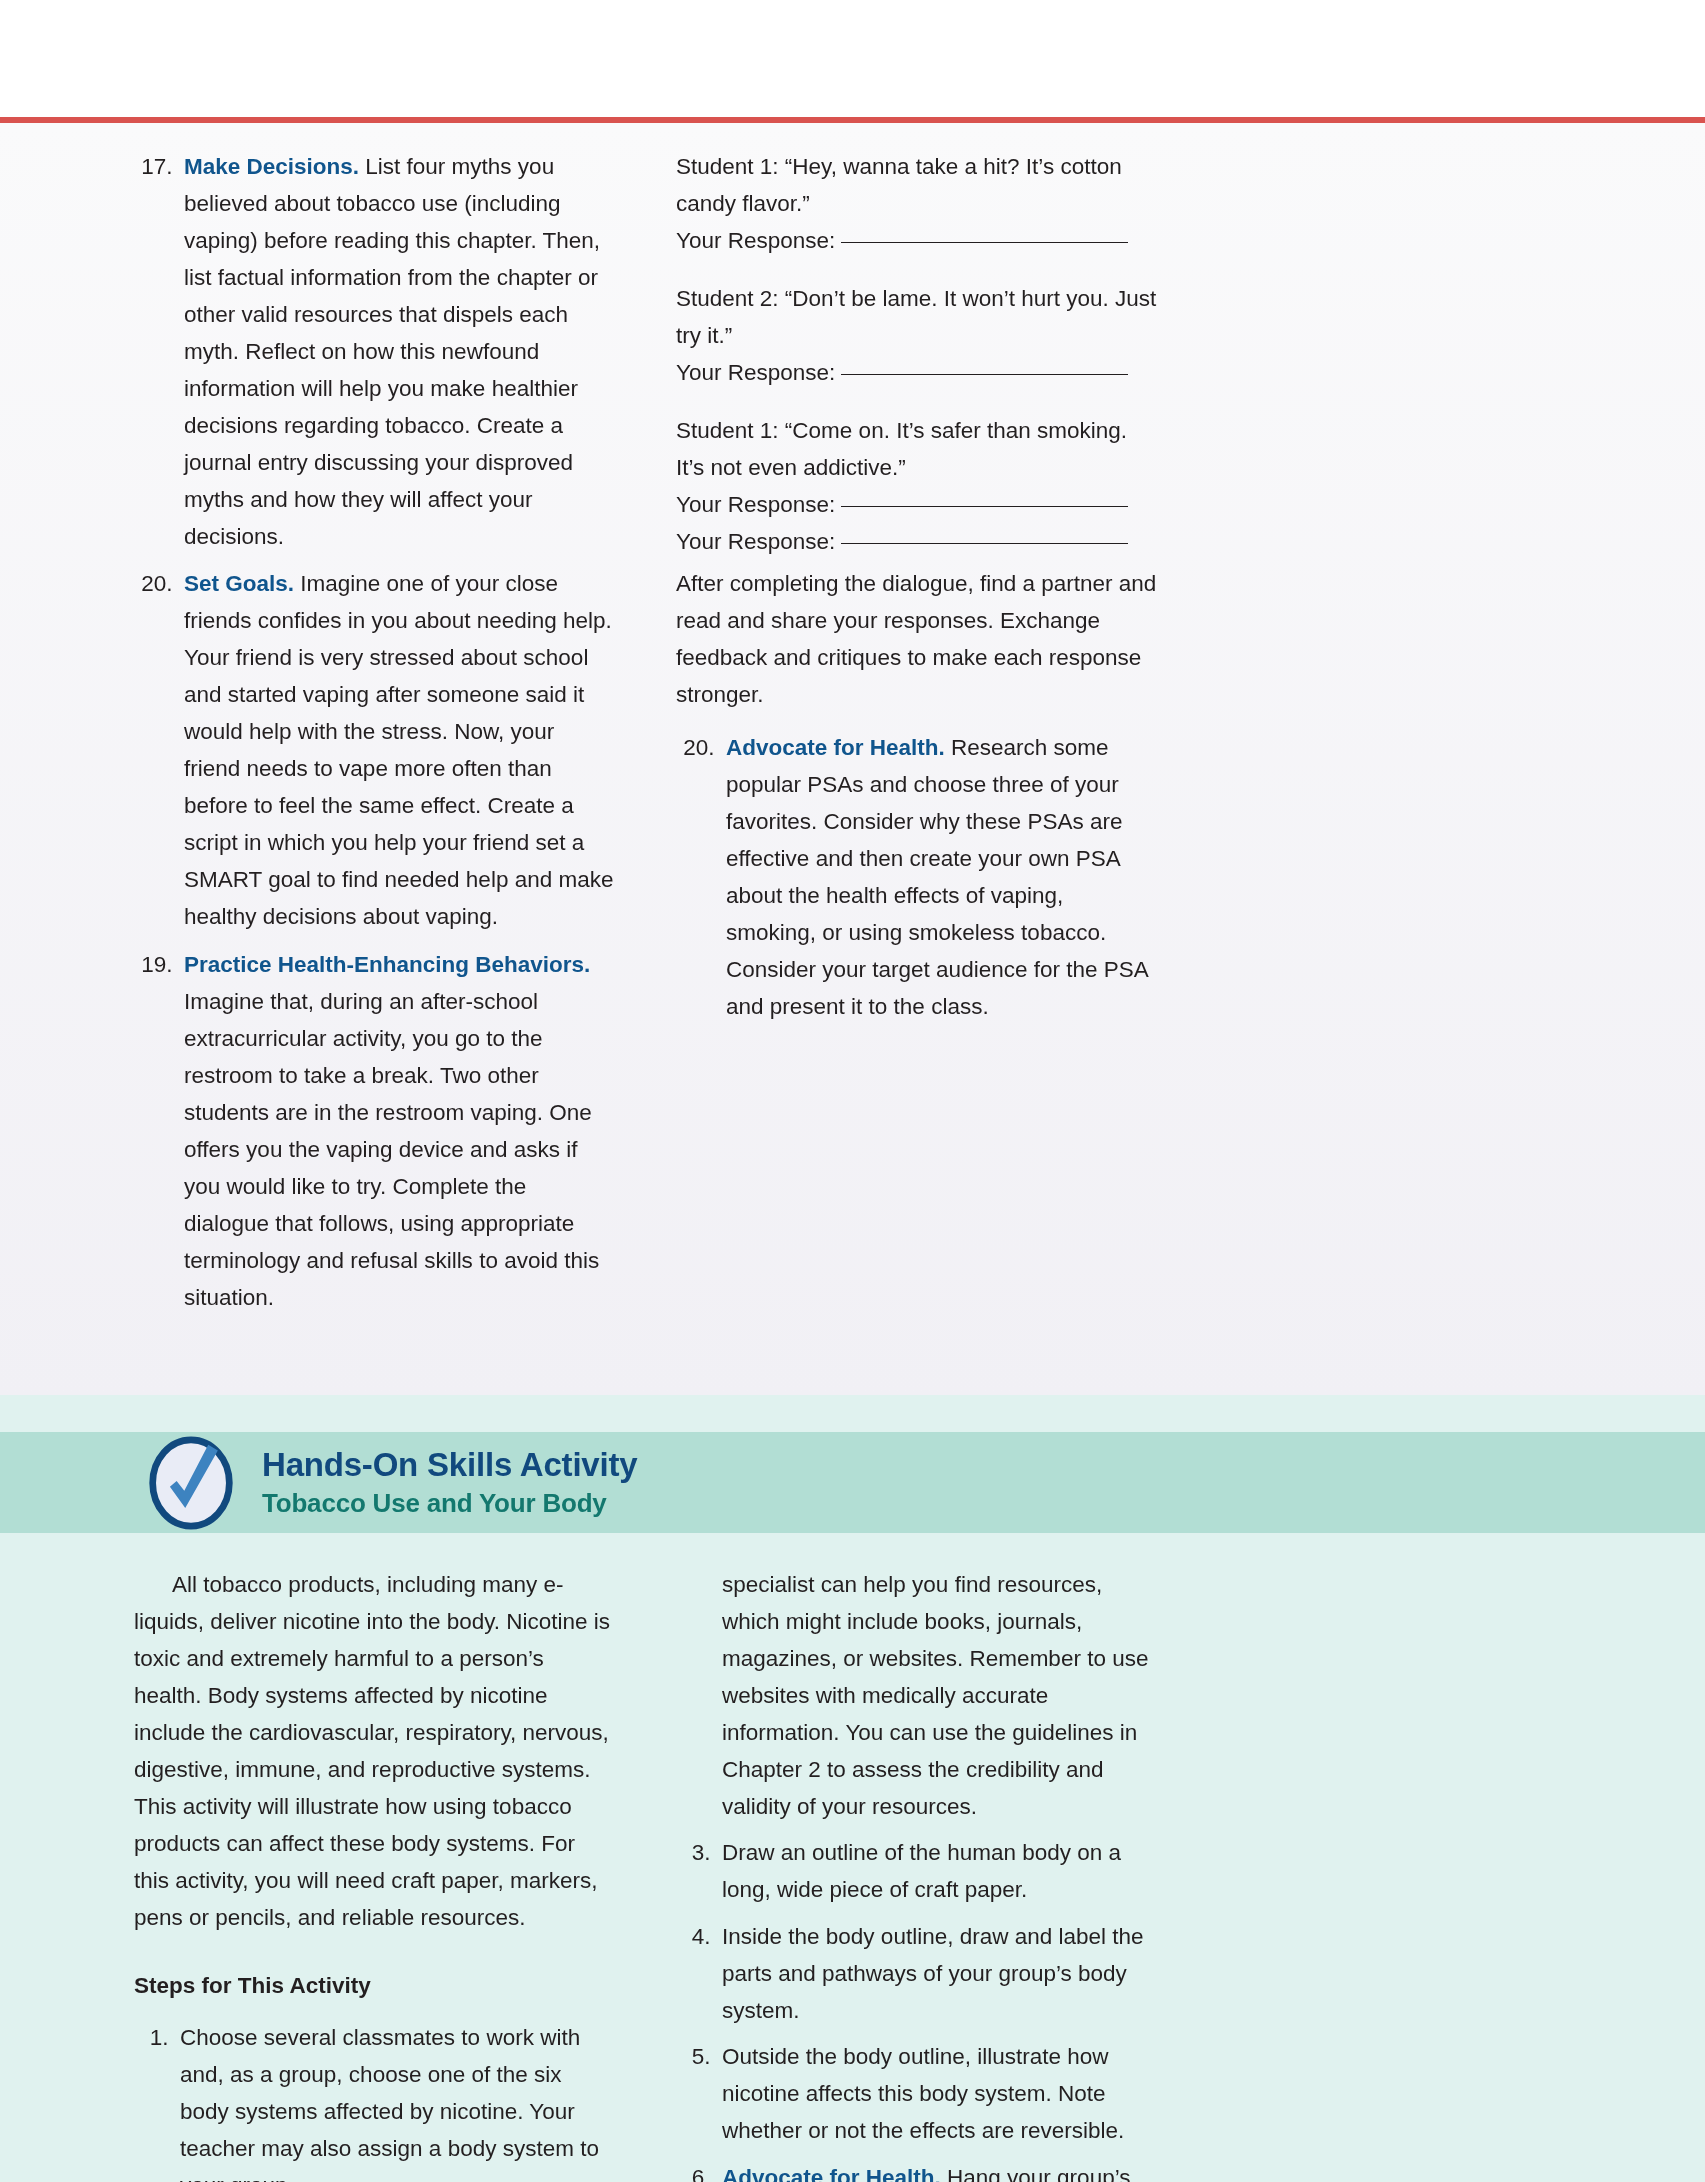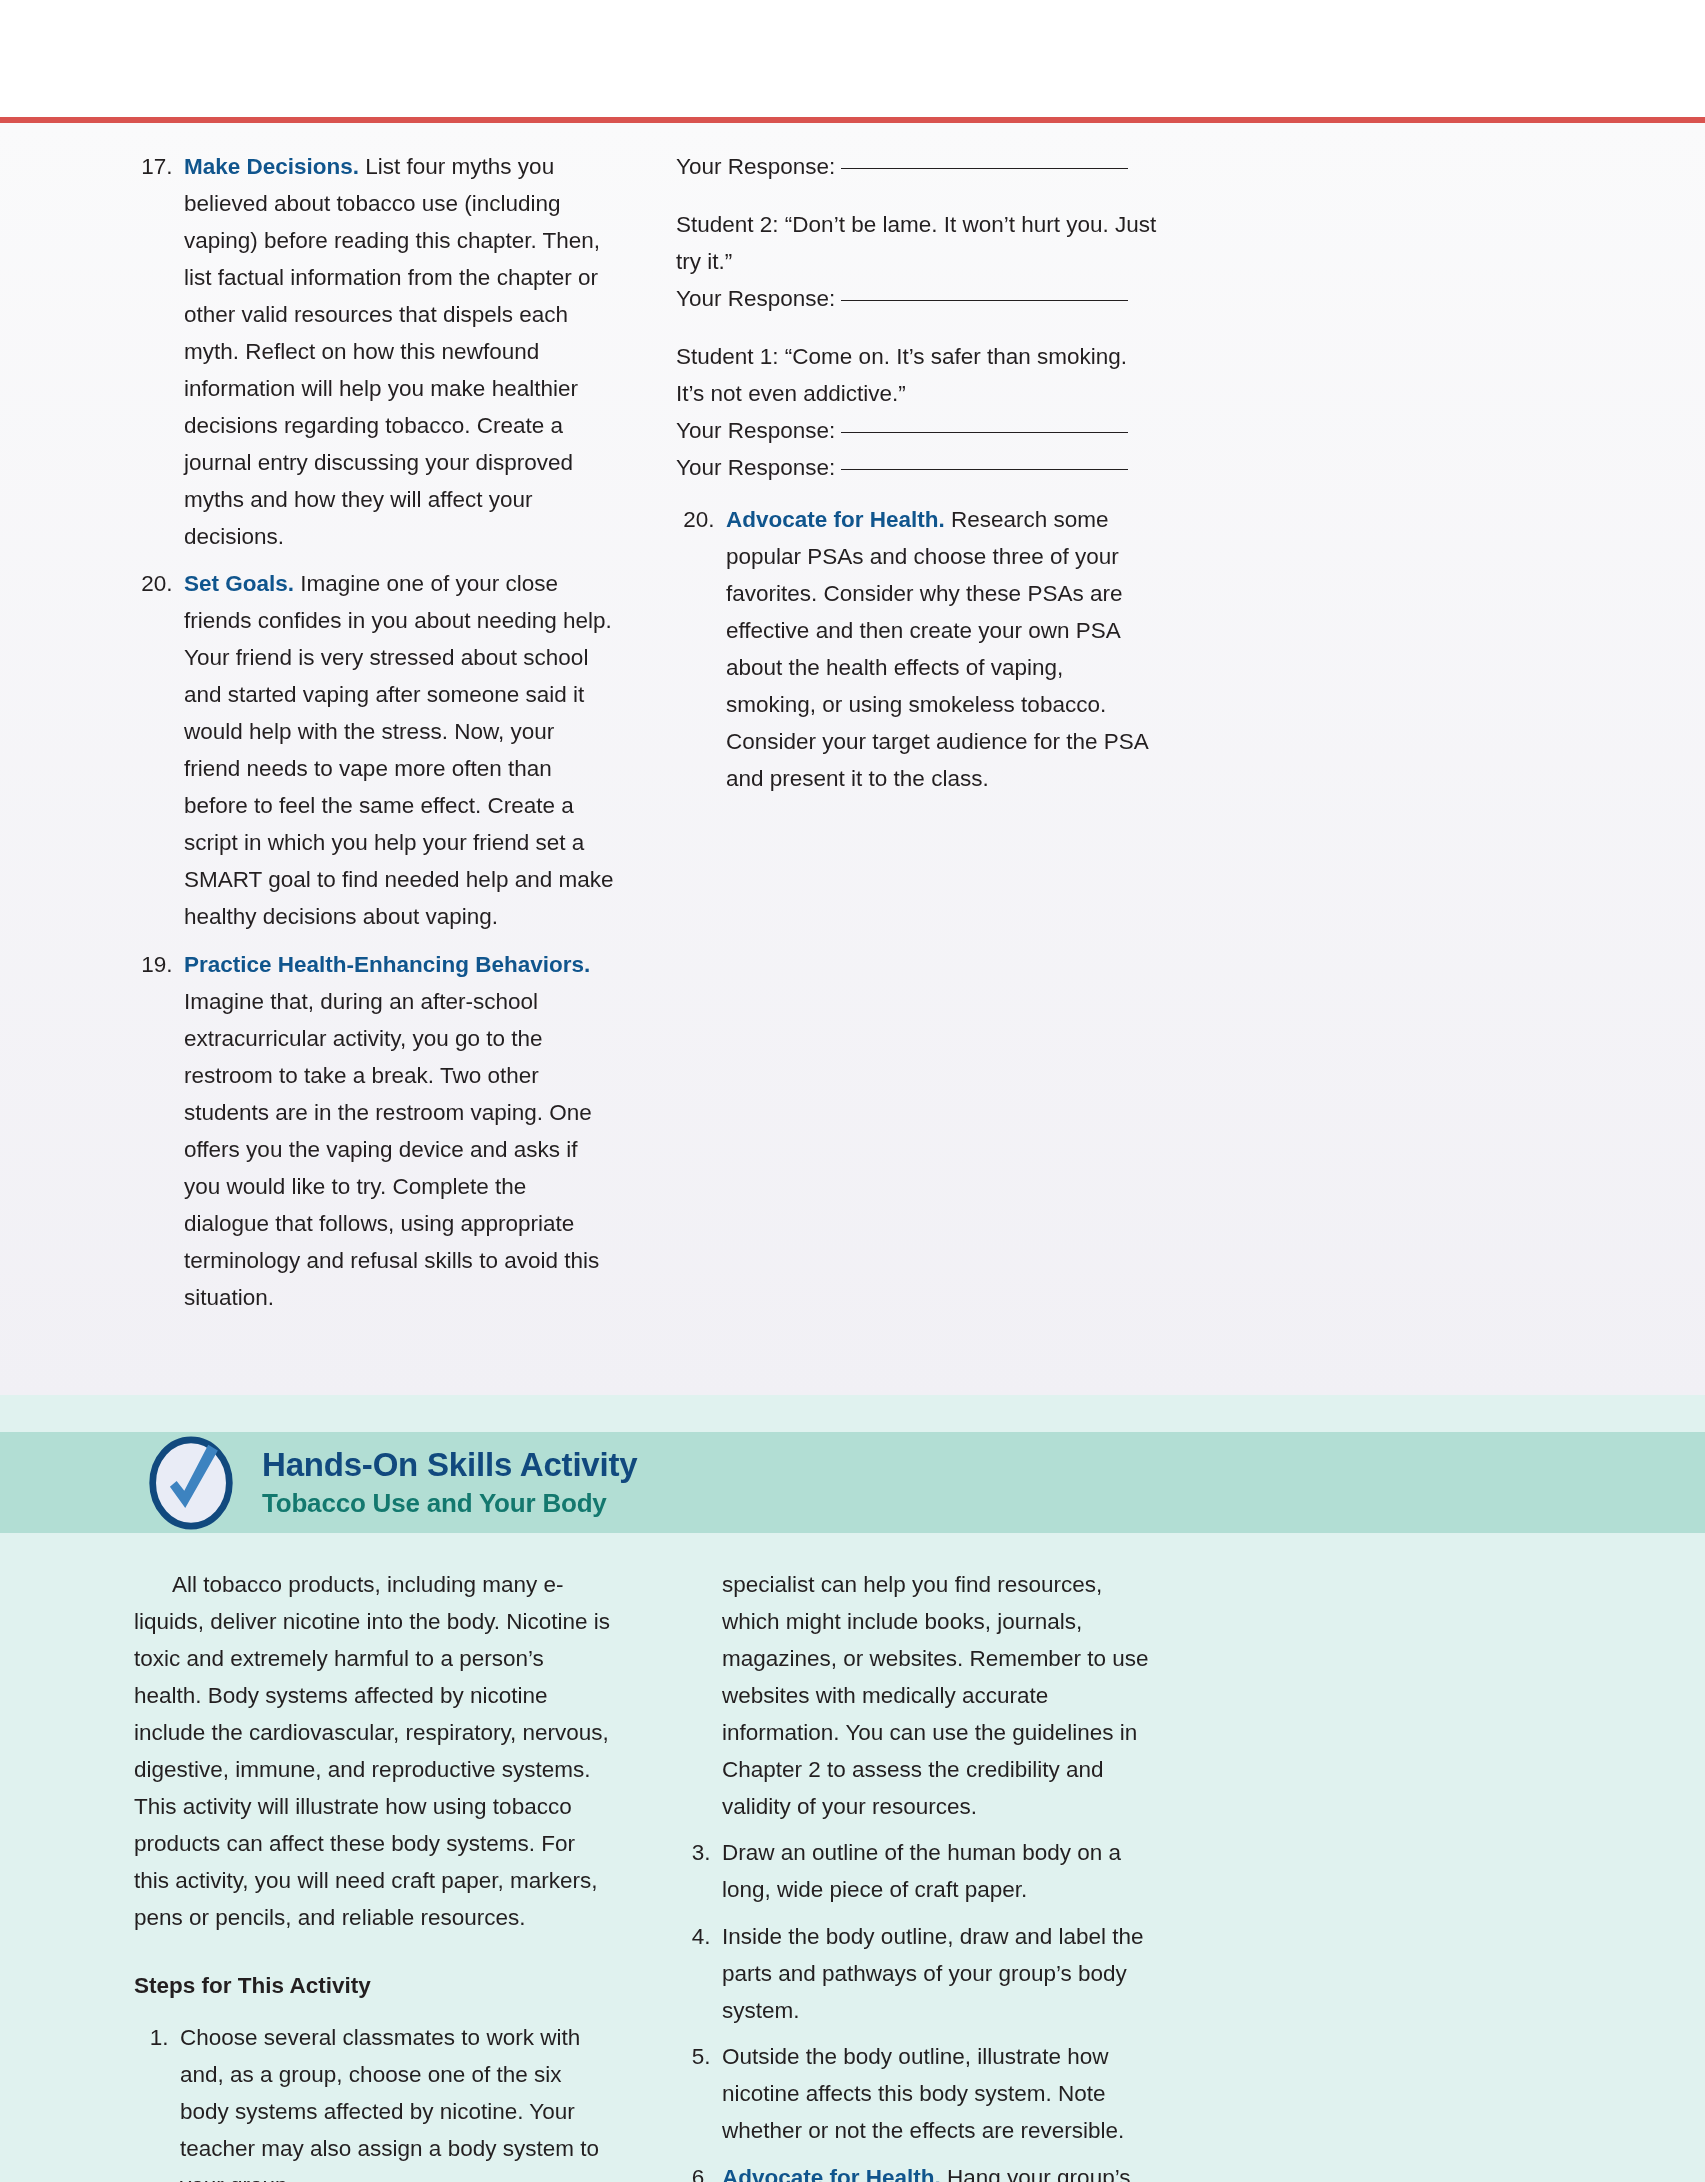--- a/index.html
+++ b/index.html
@@ -249,20 +249,24 @@
             <div class="qnum">19.</div>
             <div class="qbody"><span class="skill">Practice Health-Enhancing Behaviors.</span><span> Imagine that, during an after-school extracurricular activity, you go to the restroom to take a break. Two other students are in the restroom vaping. One offers you the vaping device and asks if you would like to try. Complete the dialogue that follows, using appropriate terminology and refusal skills to avoid this situation.</span></div>
           </li>
 
         </ol>
       </div>
 
       <div class="col">
         <div class="dialogue-block">
 
+          <div class="dlg-line">
+            <span>Student 1:</span>
+            <span>“Hey, wanna take a hit? It’s cotton candy flavor.”</span>
+          </div>
           <div class="resp-line">
             <span>Your Response:</span><span class="blank-rule"></span>
           </div>
 
           <div class="dlg-gap"></div>
 
           <div class="dlg-line">
             <span>Student 2:</span>
             <span>“Don’t be lame. It won’t hurt you. Just try it.”</span>
           </div>
@@ -277,20 +281,21 @@
             <span>“Come on. It’s safer than smoking. It’s not even addictive.”</span>
           </div>
           <div class="resp-line">
             <span>Your Response:</span><span class="blank-rule"></span>
           </div>
 
           <div class="resp-line">
             <span>Your Response:</span><span class="blank-rule"></span>
           </div>
 
+          <div class="closing-note">After completing the dialogue, find a partner and read and share your responses. Exchange feedback and critiques to make each response stronger.</div>
         </div>
 
         <ol class="qlist" style="margin-top:15.3px;">
           <li class="qitem">
             <div class="qnum">20.</div>
             <div class="qbody"><span class="skill">Advocate for Health.</span><span> Research some popular PSAs and choose three of your favorites. Consider why these PSAs are effective and then create your own PSA about the health effects of vaping, smoking, or using smokeless tobacco. Consider your target audience for the PSA and present it to the class.</span></div>
           </li>
         </ol>
       </div>
 

